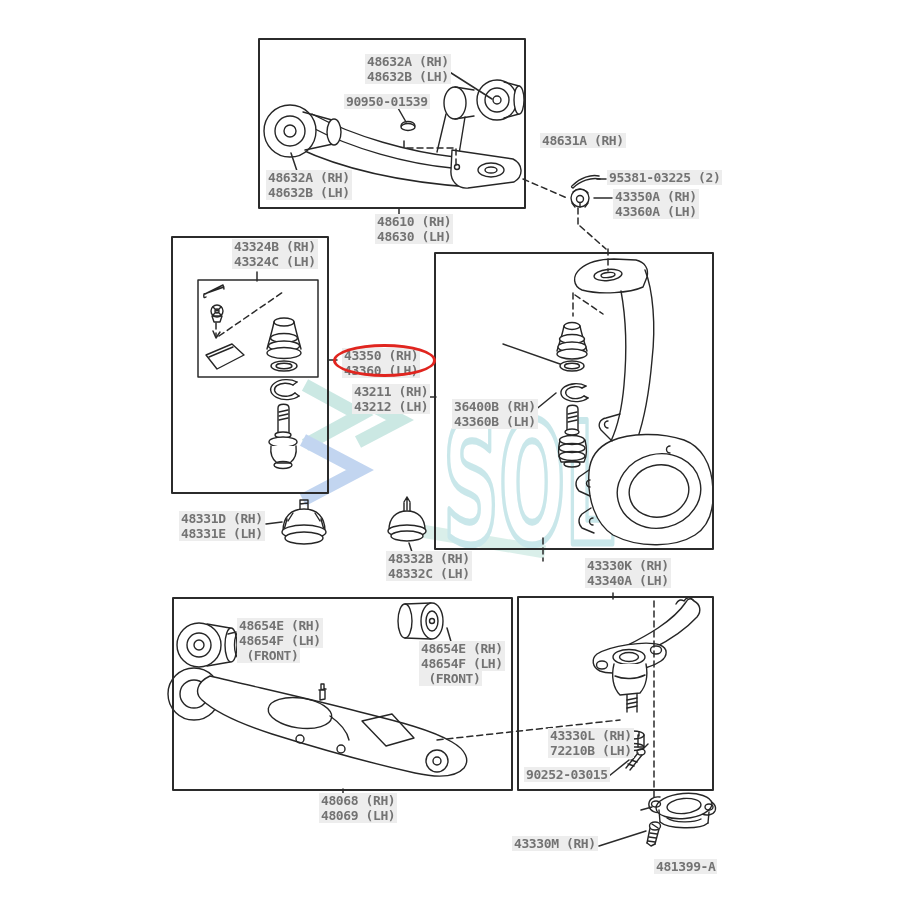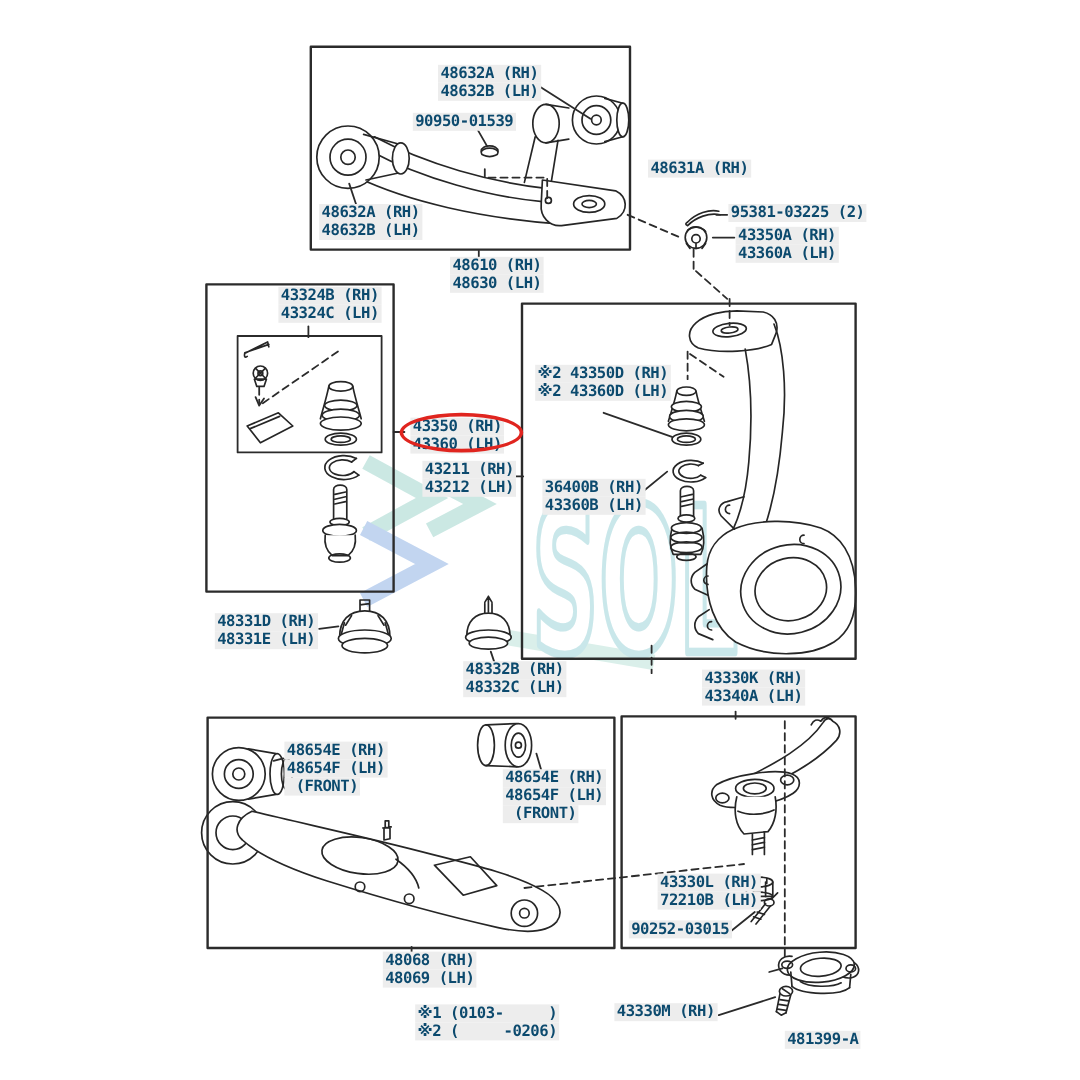--- a/index.html
+++ b/index.html
@@ -1,20 +1,20 @@
 <!DOCTYPE html>
 <html><head>
 <meta charset="utf-8">
 <style>
   html,body{margin:0;padding:0;background:#fff;}
   #stage{position:relative;width:900px;height:900px;background:#fff;overflow:hidden;
          font-family:"DejaVu Sans Mono","DejaVu Sans",monospace;}
   #canvas{position:absolute;left:0;top:0;}
   .plabel{position:absolute;font:700 13px "DejaVu Sans Mono","DejaVu Sans",monospace;
-          letter-spacing:-0.4px;line-height:15px;color:#0c4a6e;white-space:pre;z-index:5;}
+          letter-spacing:-0.4px;line-height:15px;color:#737373;white-space:pre;z-index:5;}
   .plabel .ln{display:block;background:#ededed;width:fit-content;padding:0 2px;}
   .hl-ellipse{position:absolute;left:333px;top:344px;width:97px;height:27px;
               border:3px solid #e0251f;border-radius:50%;z-index:9;pointer-events:none;}
 </style>
 </head>
 <body>
 
 <div id="stage">
 
 <svg id="canvas" width="900" height="900" viewBox="0 0 900 900" stroke-linecap="round" stroke-linejoin="round">
@@ -286,29 +286,27 @@
 <div class="plabel" style="left:365px;top:54px"><span class="ln">48632A (RH)</span><span class="ln">48632B (LH)</span></div>
 <div class="plabel" style="left:344px;top:94px"><span class="ln">90950-01539</span></div>
 <div class="plabel" style="left:266px;top:170px"><span class="ln">48632A (RH)</span><span class="ln">48632B (LH)</span></div>
 <div class="plabel" style="left:375px;top:214px"><span class="ln">48610 (RH)</span><span class="ln">48630 (LH)</span></div>
 <div class="plabel" style="left:540px;top:133px"><span class="ln">48631A (RH)</span></div>
 <div class="plabel" style="left:607px;top:170px"><span class="ln">95381-03225 (2)</span></div>
 <div class="plabel" style="left:613px;top:189px"><span class="ln">43350A (RH)</span><span class="ln">43360A (LH)</span></div>
 <div class="plabel" style="left:232px;top:239px"><span class="ln">43324B (RH)</span><span class="ln">43324C (LH)</span></div>
 <div class="plabel" style="left:342px;top:348px"><span class="ln">43350 (RH)</span><span class="ln">43360 (LH)</span></div>
 <div class="plabel" style="left:352px;top:384px"><span class="ln">43211 (RH)</span><span class="ln">43212 (LH)</span></div>
-<div class="plabel" style="left:446px;top:304px"><span class="ln">※2 43350D (RH)</span><span class="ln">※2 43360D (LH)</span></div>
 <div class="plabel" style="left:452px;top:399px"><span class="ln">36400B (RH)</span><span class="ln">43360B (LH)</span></div>
 <div class="plabel" style="left:585px;top:558px"><span class="ln">43330K (RH)</span><span class="ln">43340A (LH)</span></div>
 <div class="plabel" style="left:179px;top:511px"><span class="ln">48331D (RH)</span><span class="ln">48331E (LH)</span></div>
 <div class="plabel" style="left:386px;top:551px"><span class="ln">48332B (RH)</span><span class="ln">48332C (LH)</span></div>
 <div class="plabel" style="left:237px;top:618px"><span class="ln">48654E (RH)</span><span class="ln">48654F (LH)</span><span class="ln"> (FRONT)</span></div>
 <div class="plabel" style="left:419px;top:641px"><span class="ln">48654E (RH)</span><span class="ln">48654F (LH)</span><span class="ln"> (FRONT)</span></div>
 <div class="plabel" style="left:319px;top:793px"><span class="ln">48068 (RH)</span><span class="ln">48069 (LH)</span></div>
-<div class="plabel" style="left:346px;top:837px"><span class="ln">※1 (0103-     )</span><span class="ln">※2 (     -0206)</span></div>
 <div class="plabel" style="left:548px;top:728px"><span class="ln">43330L (RH)</span><span class="ln">72210B (LH)</span></div>
 <div class="plabel" style="left:524px;top:767px"><span class="ln">90252-03015</span></div>
 <div class="plabel" style="left:512px;top:836px"><span class="ln">43330M (RH)</span></div>
 <div class="plabel" style="left:654px;top:859px"><span class="ln">481399-A</span></div>
 
 <div class="hl-ellipse"></div>
 
 </div>
 
 </body></html>

